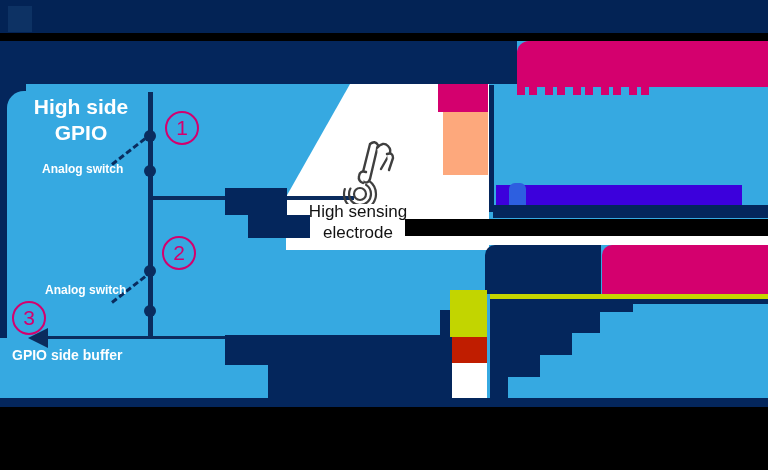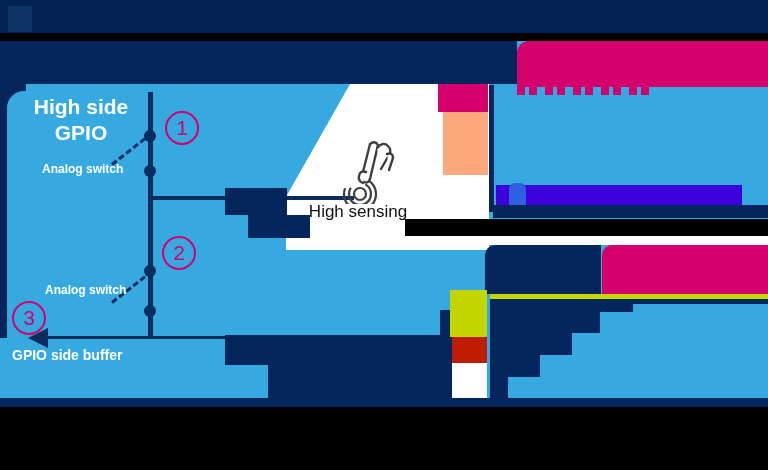--- a/index.html
+++ b/index.html
@@ -128,20 +128,21 @@
   <div class="abs tooth" style="left:557px;"></div>
   <div class="abs tooth" style="left:573px;"></div>
   <div class="abs tooth" style="left:585px;"></div>
   <div class="abs tooth" style="left:601px;"></div>
   <div class="abs tooth" style="left:613px;"></div>
   <div class="abs tooth" style="left:629px;"></div>
   <div class="abs tooth" style="left:641px;"></div>
 
   <div class="abs" id="electrode-txt">
     <div>High sensing</div>
+    <div>electrode</div>
   </div>
   <svg class="abs" id="touch-icon" width="62" height="66" viewBox="0 0 62 66">
     <g fill="none" stroke="#3f3f3f" stroke-width="2.2" stroke-linecap="round">
       <circle cx="20" cy="56" r="6"></circle>
       <circle cx="20" cy="56" r="11" stroke-dasharray="40 18"></circle>
       <circle cx="20" cy="56" r="16" stroke-dasharray="55 30"></circle>
     </g>
     <g stroke="#3f3f3f" stroke-width="2.4" fill="#fff" stroke-linejoin="round" stroke-linecap="round">
       <path d="M30,6 q5,-4 8,1 l-8,34 q-2,5 -6,3 q-3,-2 -2,-6 z"></path>
       <path d="M37,10 q6,-7 11,-2 q4,4 1,9 l-8,14"></path>

